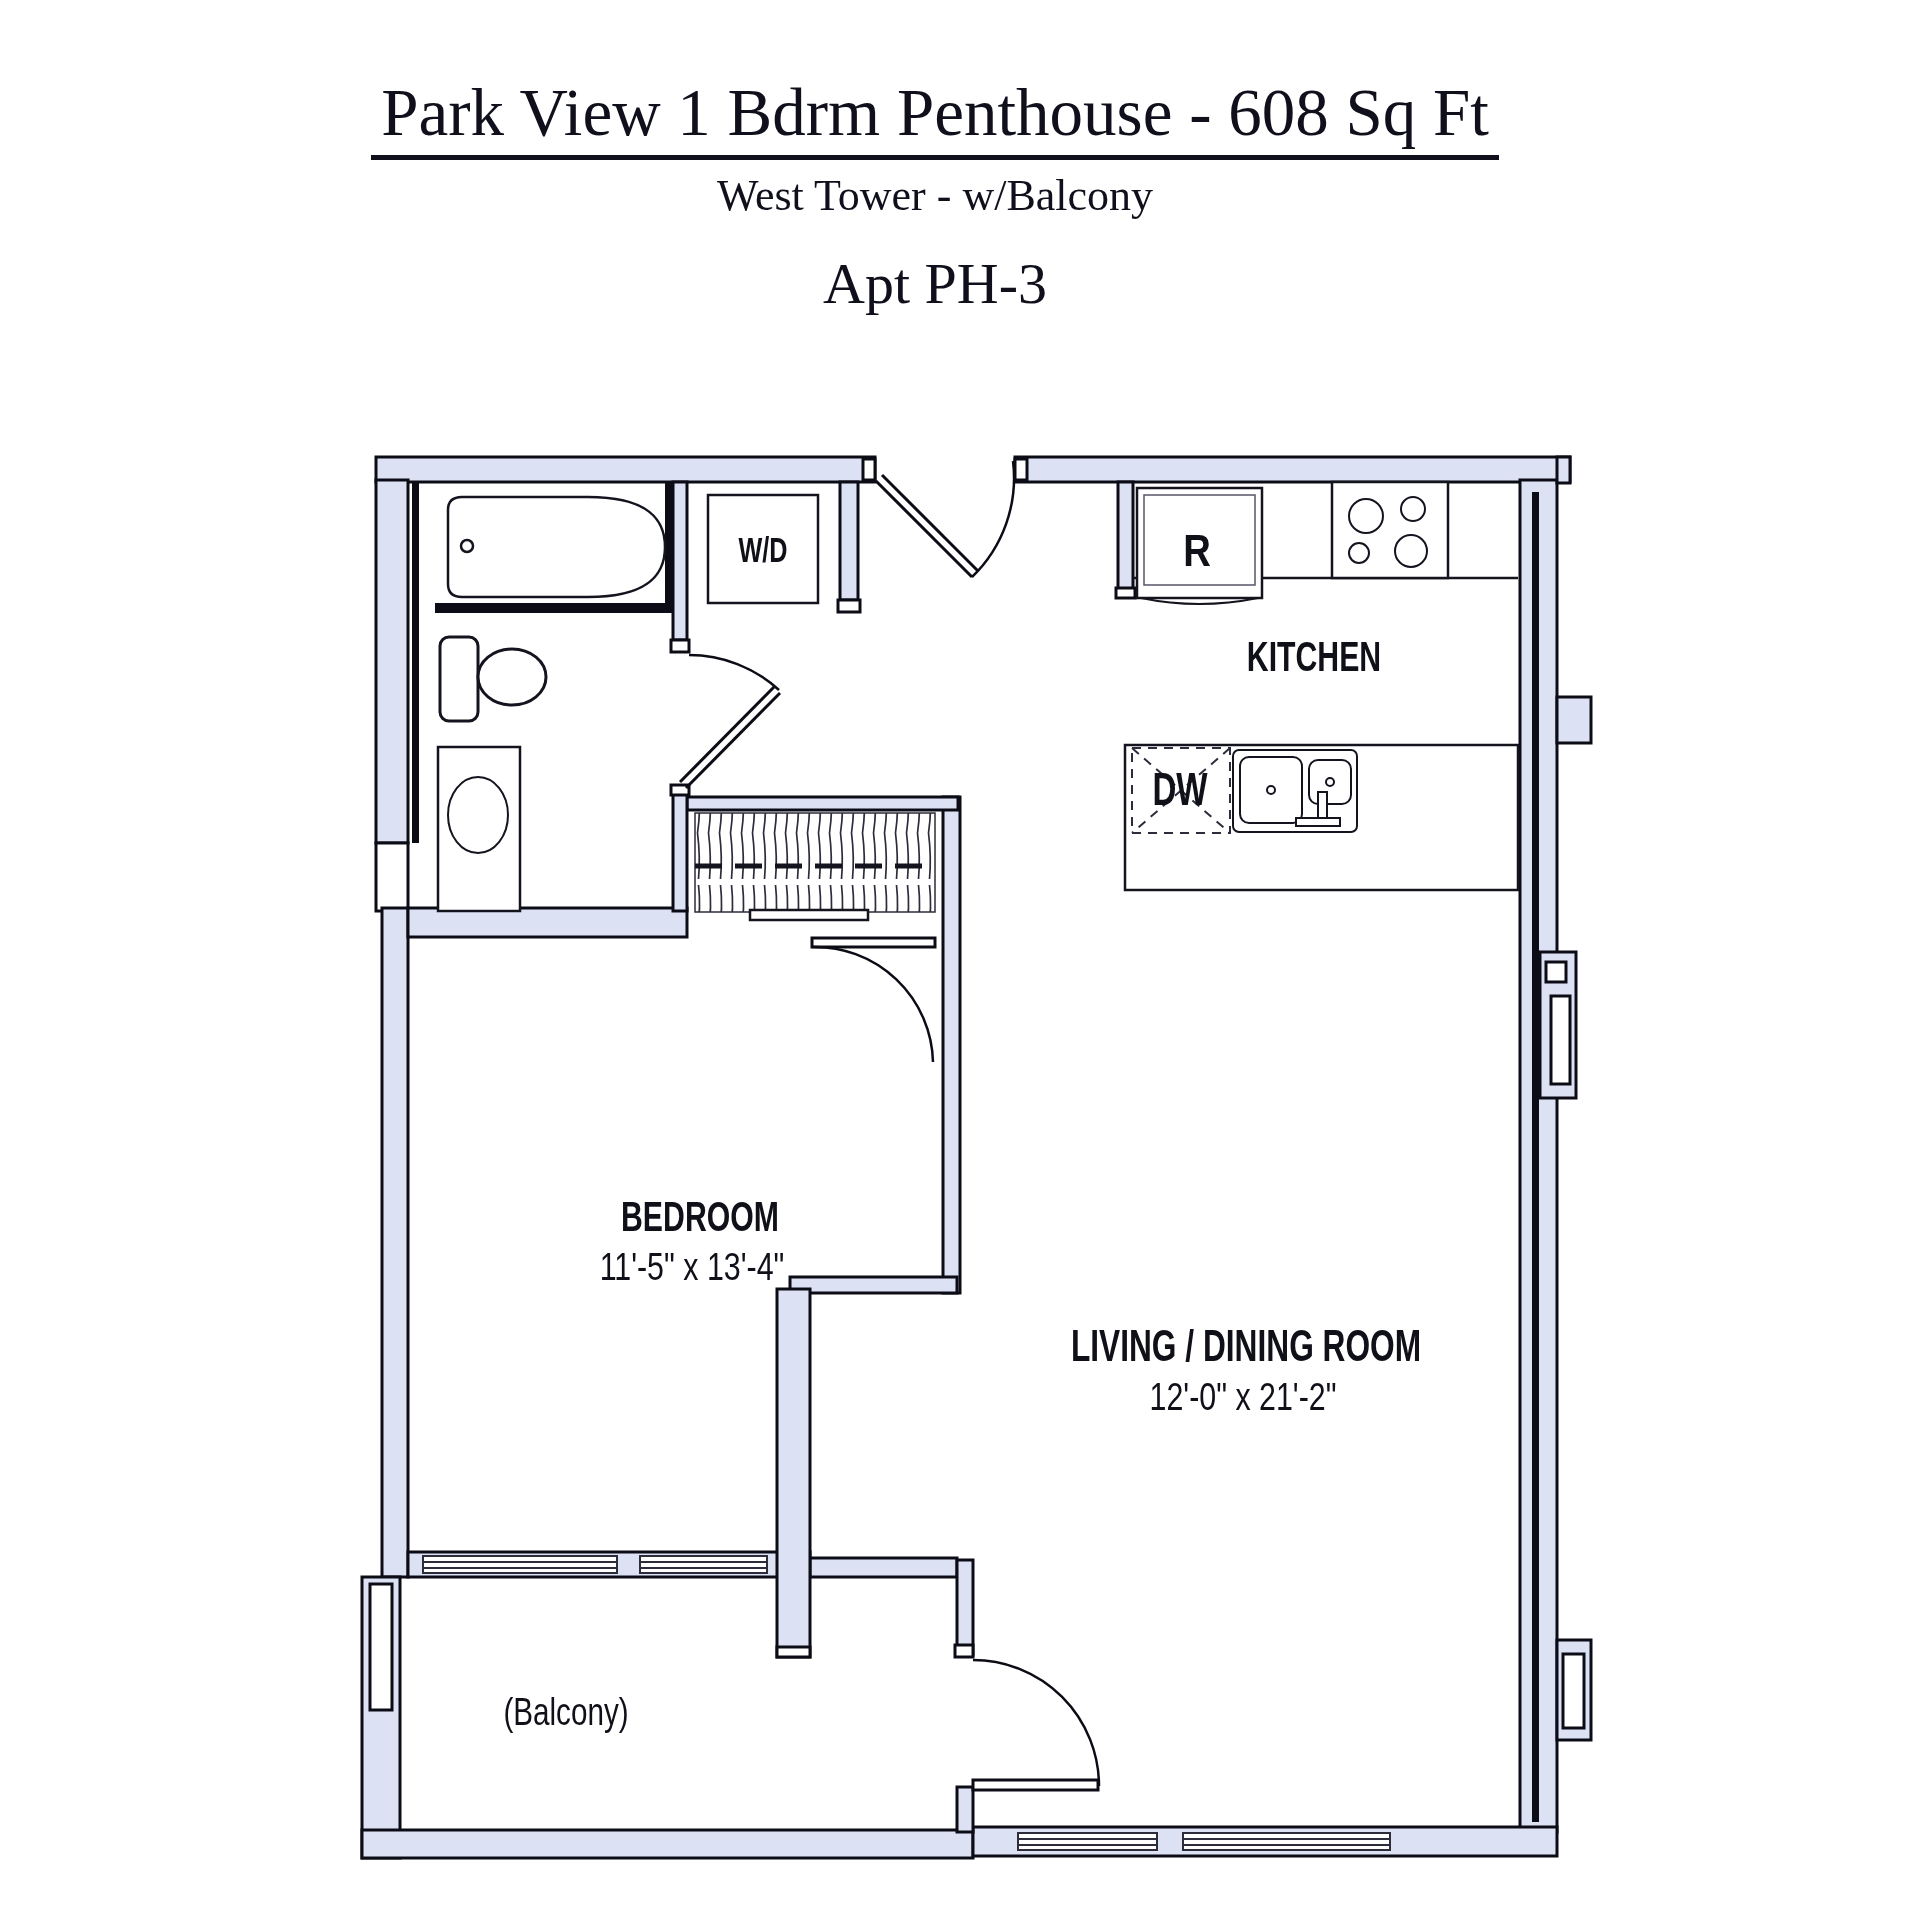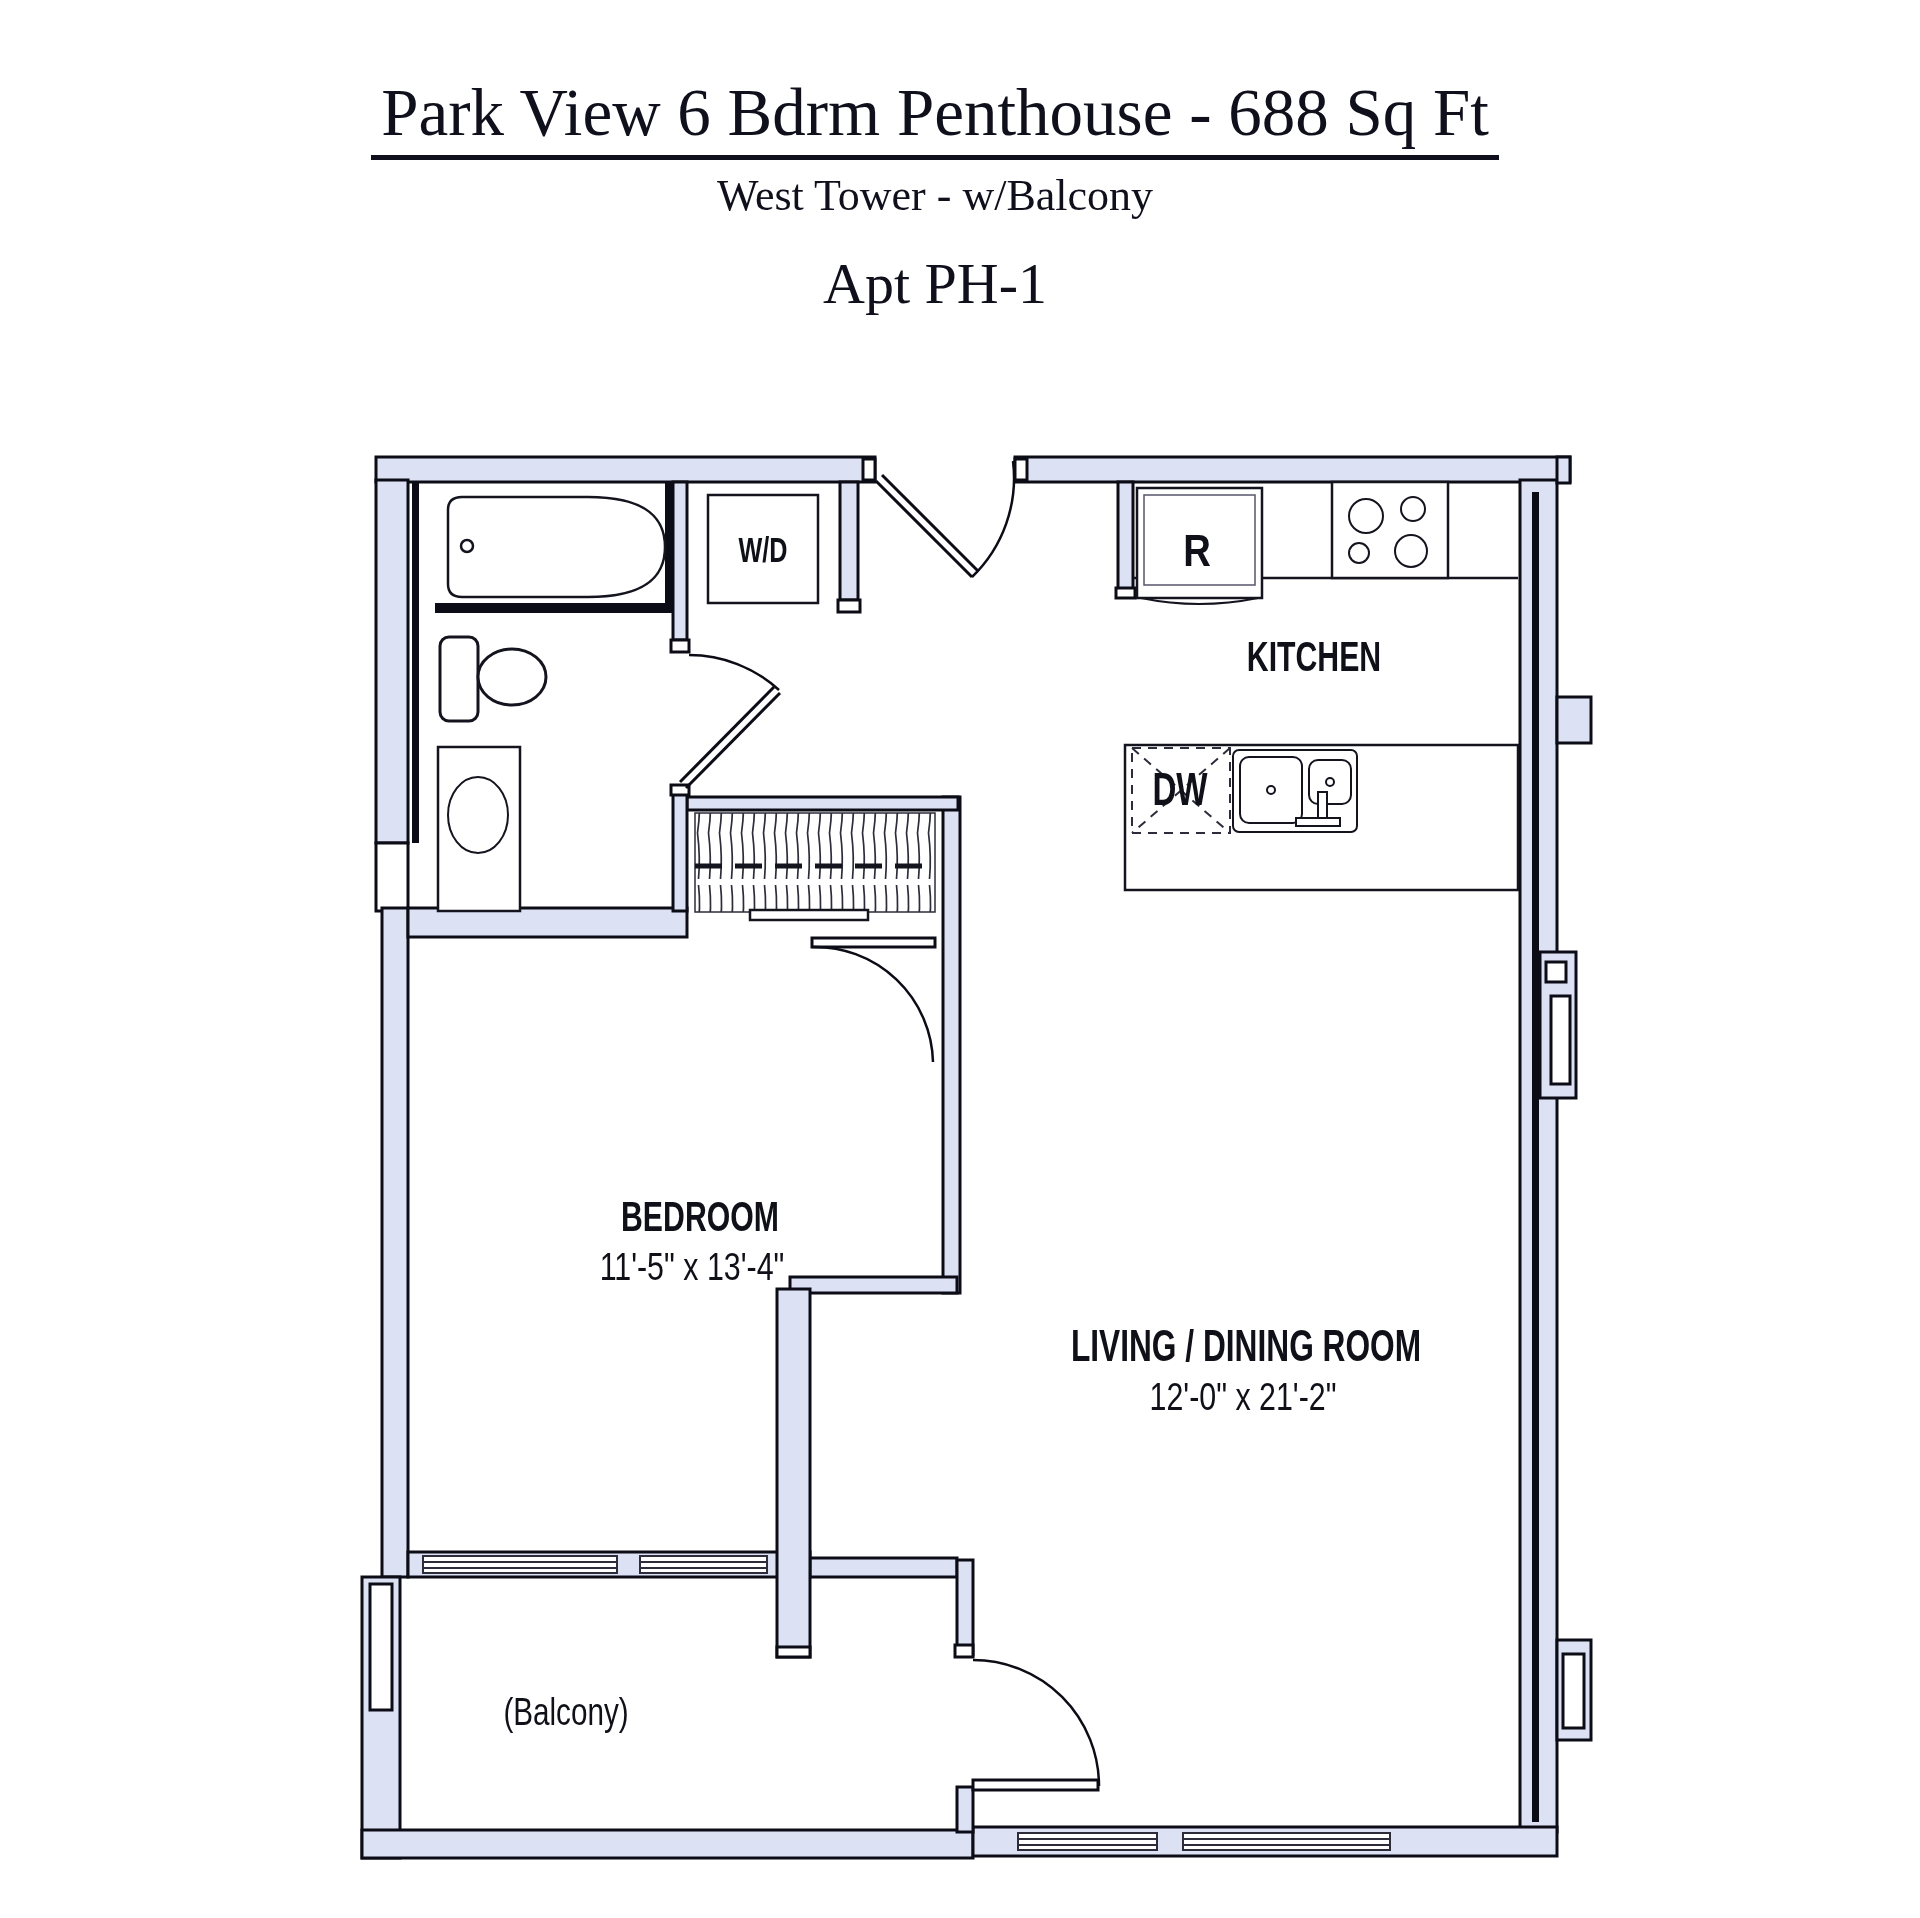--- a/index.html
+++ b/index.html
@@ -19,23 +19,23 @@
        color:#101019;line-height:1;}
   .lbl-b{font-weight:bold;}
   .dims{transform:translate(-50%,-50%) scaleX(0.80);}
 </style>
 </head>
 <body>
 
 <div class="canvas">
 
   <div class="titleblock">
-    <div class="t1"><span>Park View 6 Bdrm Penthouse - 688 Sq Ft</span></div>
+    <div class="t1"><span>Park View 1 Bdrm Penthouse - 608 Sq Ft</span></div>
     <div class="t2">West Tower - w/Balcony</div>
-    <div class="t3">Apt PH-1</div>
+    <div class="t3">Apt PH-3</div>
   </div>
 
   <svg width="1920" height="1918" viewBox="0 0 1920 1918">
     <defs>
       <pattern id="hatch" width="11" height="98" patternUnits="userSpaceOnUse">
         <path d="M5.5 3 Q8 25 4.5 49 Q7.5 73 5.5 95" fill="none" stroke="#2c2c3a" stroke-width="1.7"></path>
       </pattern>
     </defs>
 
     <g fill="#dce1f4" stroke="#0c0c16" stroke-width="3">

